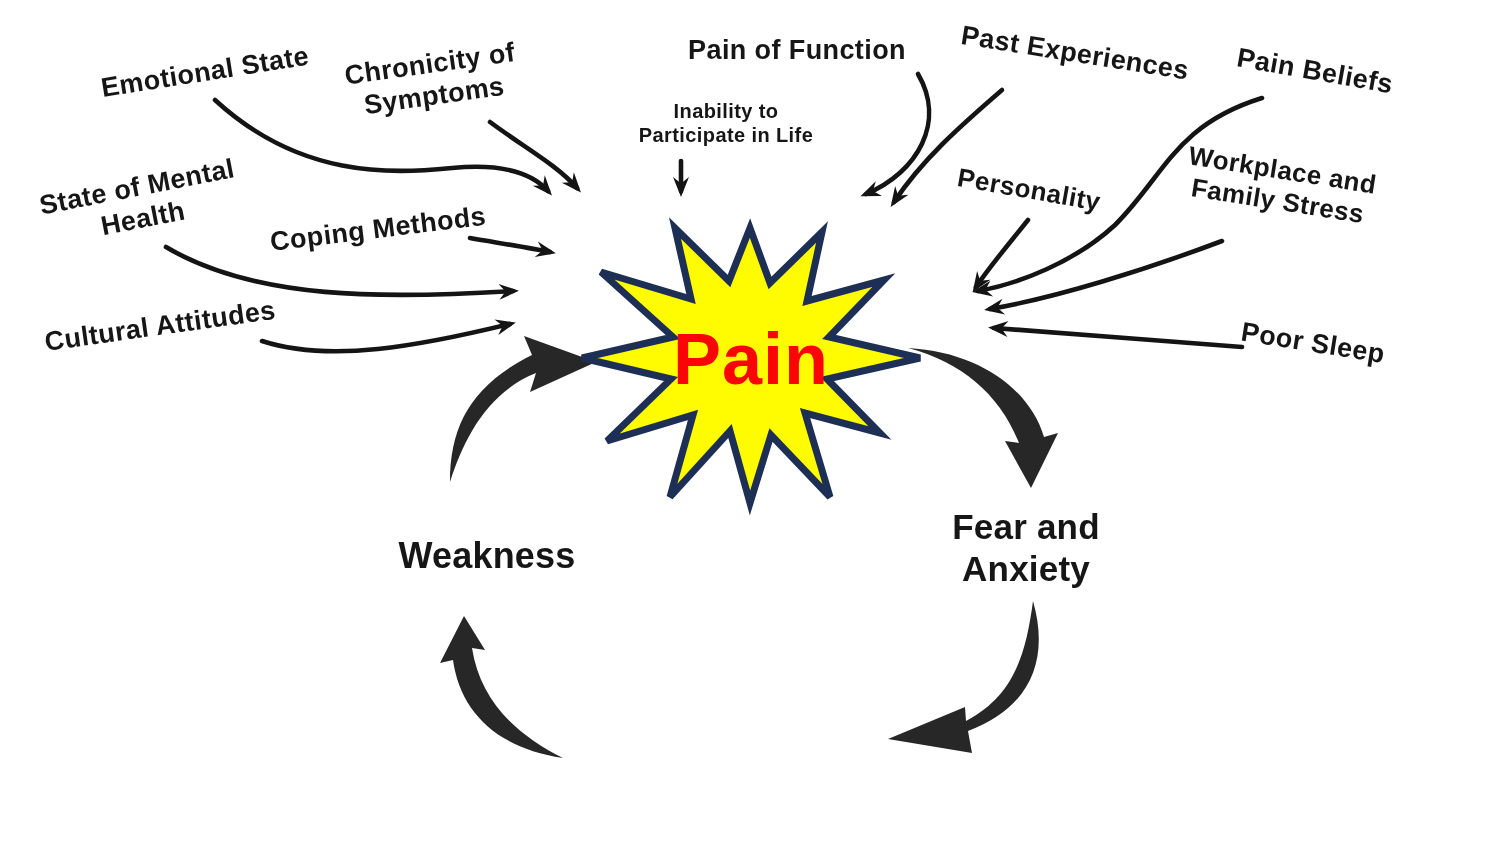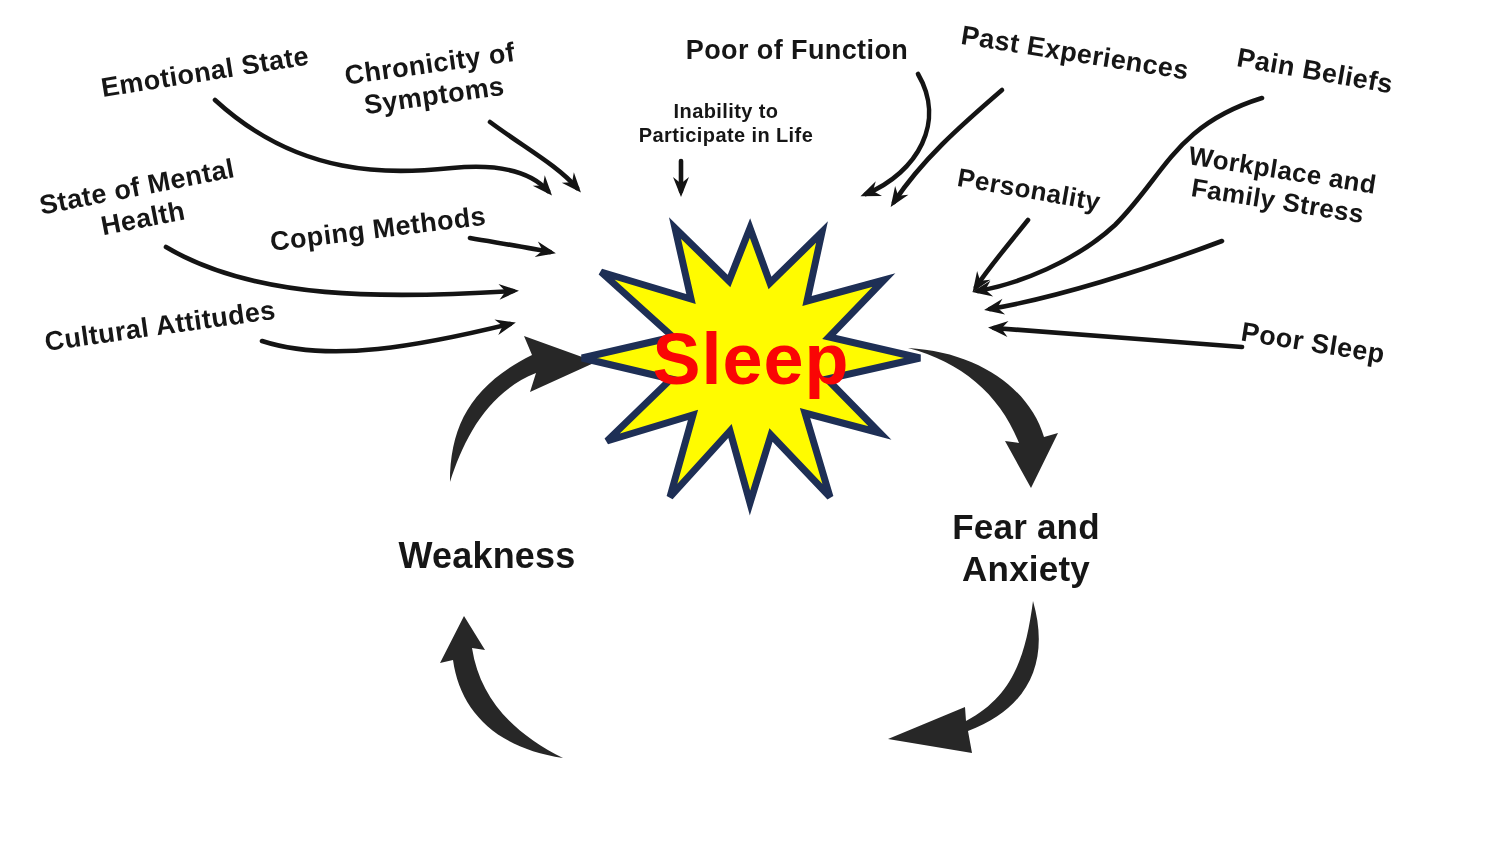--- a/index.html
+++ b/index.html
@@ -46,26 +46,26 @@
     <path class="thin-arrow" d="M681,161 L681,191"></path>
 
     <path class="thick-arrow" d="M450,482 C450,425 472,385 532,355 L524,336 L596,362 L530,392 L536,373 C488,392 464,438 450,482 Z"></path>
     <path class="thick-arrow" d="M908,348 C980,352 1030,390 1044,437 L1058,433 L1031,488 L1005,441 L1019,443 C1000,395 962,362 908,348 Z"></path>
     <path class="thick-arrow" d="M1033,601 C1050,660 1030,708 968,731 L972,753 L888,739 L965,707 L966,721 C1014,696 1026,654 1033,601 Z"></path>
     <path class="thick-arrow" d="M563,758 C495,748 460,710 453,660 L440,663 L464,616 L485,650 L472,648 C480,700 515,734 563,758 Z"></path>
 
     <polygon class="star" points="920,358 827,379 880,433 805,413 830,497 771,435 750,503 730,431 670,497 693,415 607,441 671,379 582,358 673,337 601,272 691,299 675,228 729,281 750,228 770,283 822,232 807,301 884,280 829,337" fill="#fffb00"></polygon>
   </svg>
 
-  <div class="label pain-label" style="left:751px;top:359px;">Sleep</div>
+  <div class="label pain-label" style="left:751px;top:359px;">Pain</div>
 
   <div class="label factor" style="left:205px;top:72px;--r:-9deg;">Emotional State</div>
   <div class="label factor" style="left:432px;top:80px;--r:-8deg;">Chronicity of
 Symptoms</div>
-  <div class="label factor" style="left:797px;top:50px;">Poor of Function</div>
+  <div class="label factor" style="left:797px;top:50px;">Pain of Function</div>
   <div class="label factor" style="left:1075px;top:53px;--r:9deg;">Past Experiences</div>
   <div class="label factor" style="left:1315px;top:71px;--r:10deg;">Pain Beliefs</div>
   <div class="label factor" style="left:726px;top:123px;font-size:20px;">Inability to
 Participate in Life</div>
   <div class="label factor" style="left:1029px;top:190px;--r:10deg;font-size:26px;">Personality</div>
   <div class="label factor" style="left:1280px;top:186px;--r:9deg;font-size:26px;">Workplace and
 Family Stress</div>
   <div class="label factor" style="left:140px;top:203px;--r:-11deg;">State of Mental
 Health</div>
   <div class="label factor" style="left:378px;top:229px;--r:-7deg;">Coping Methods</div>

